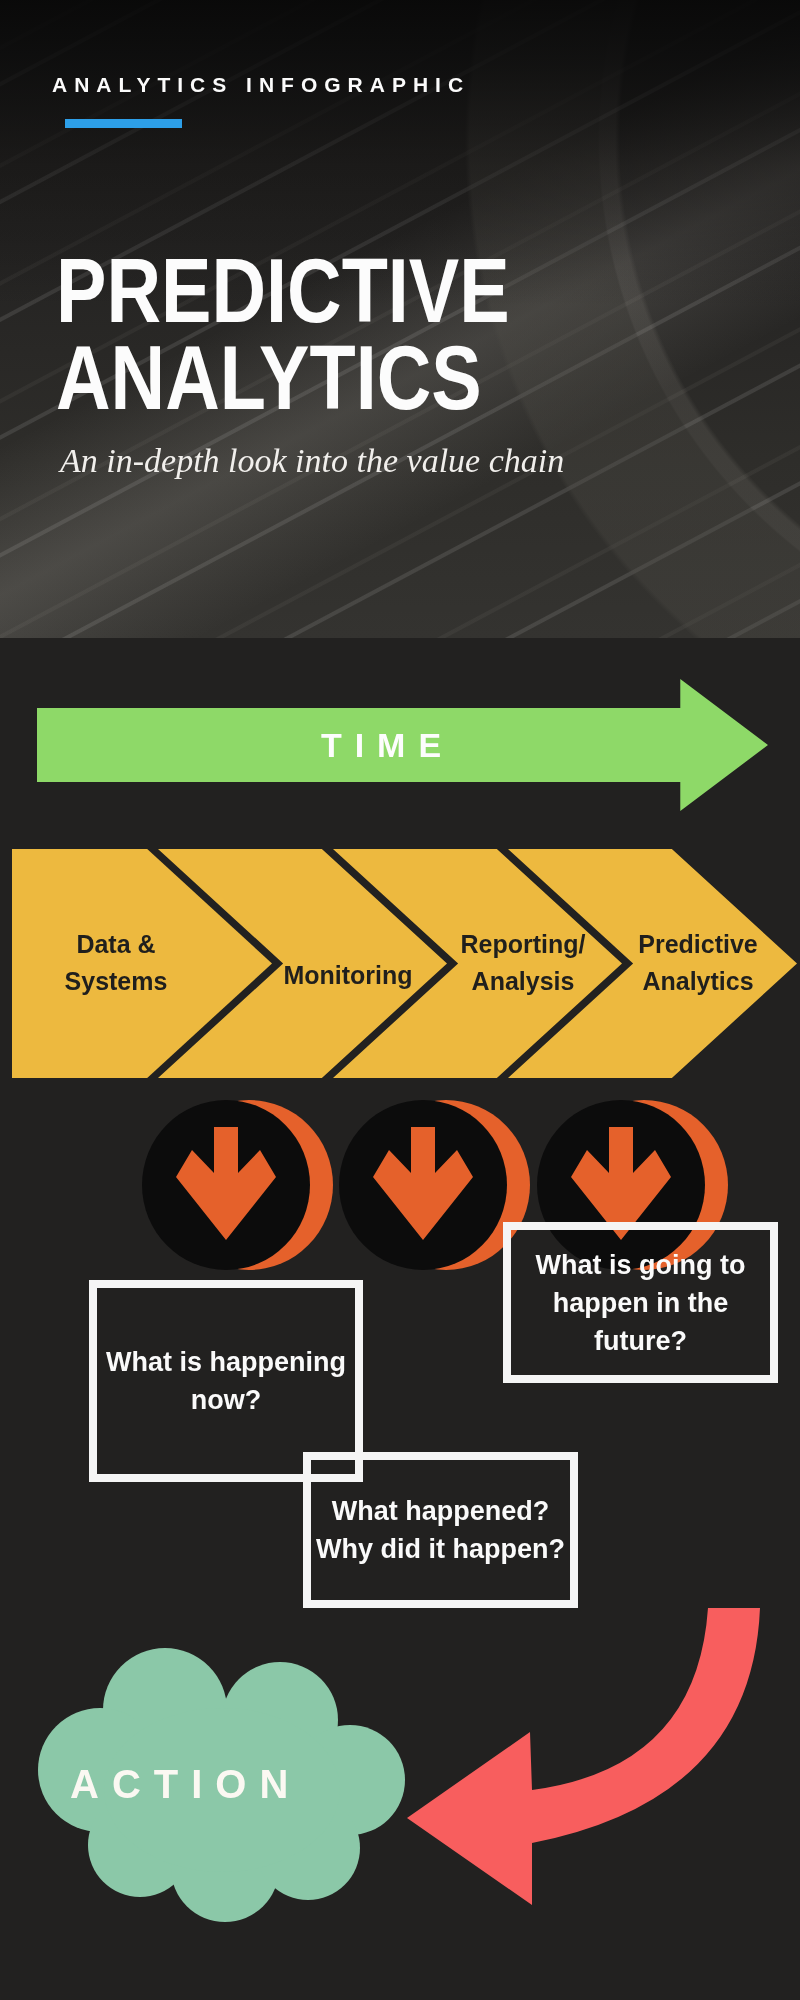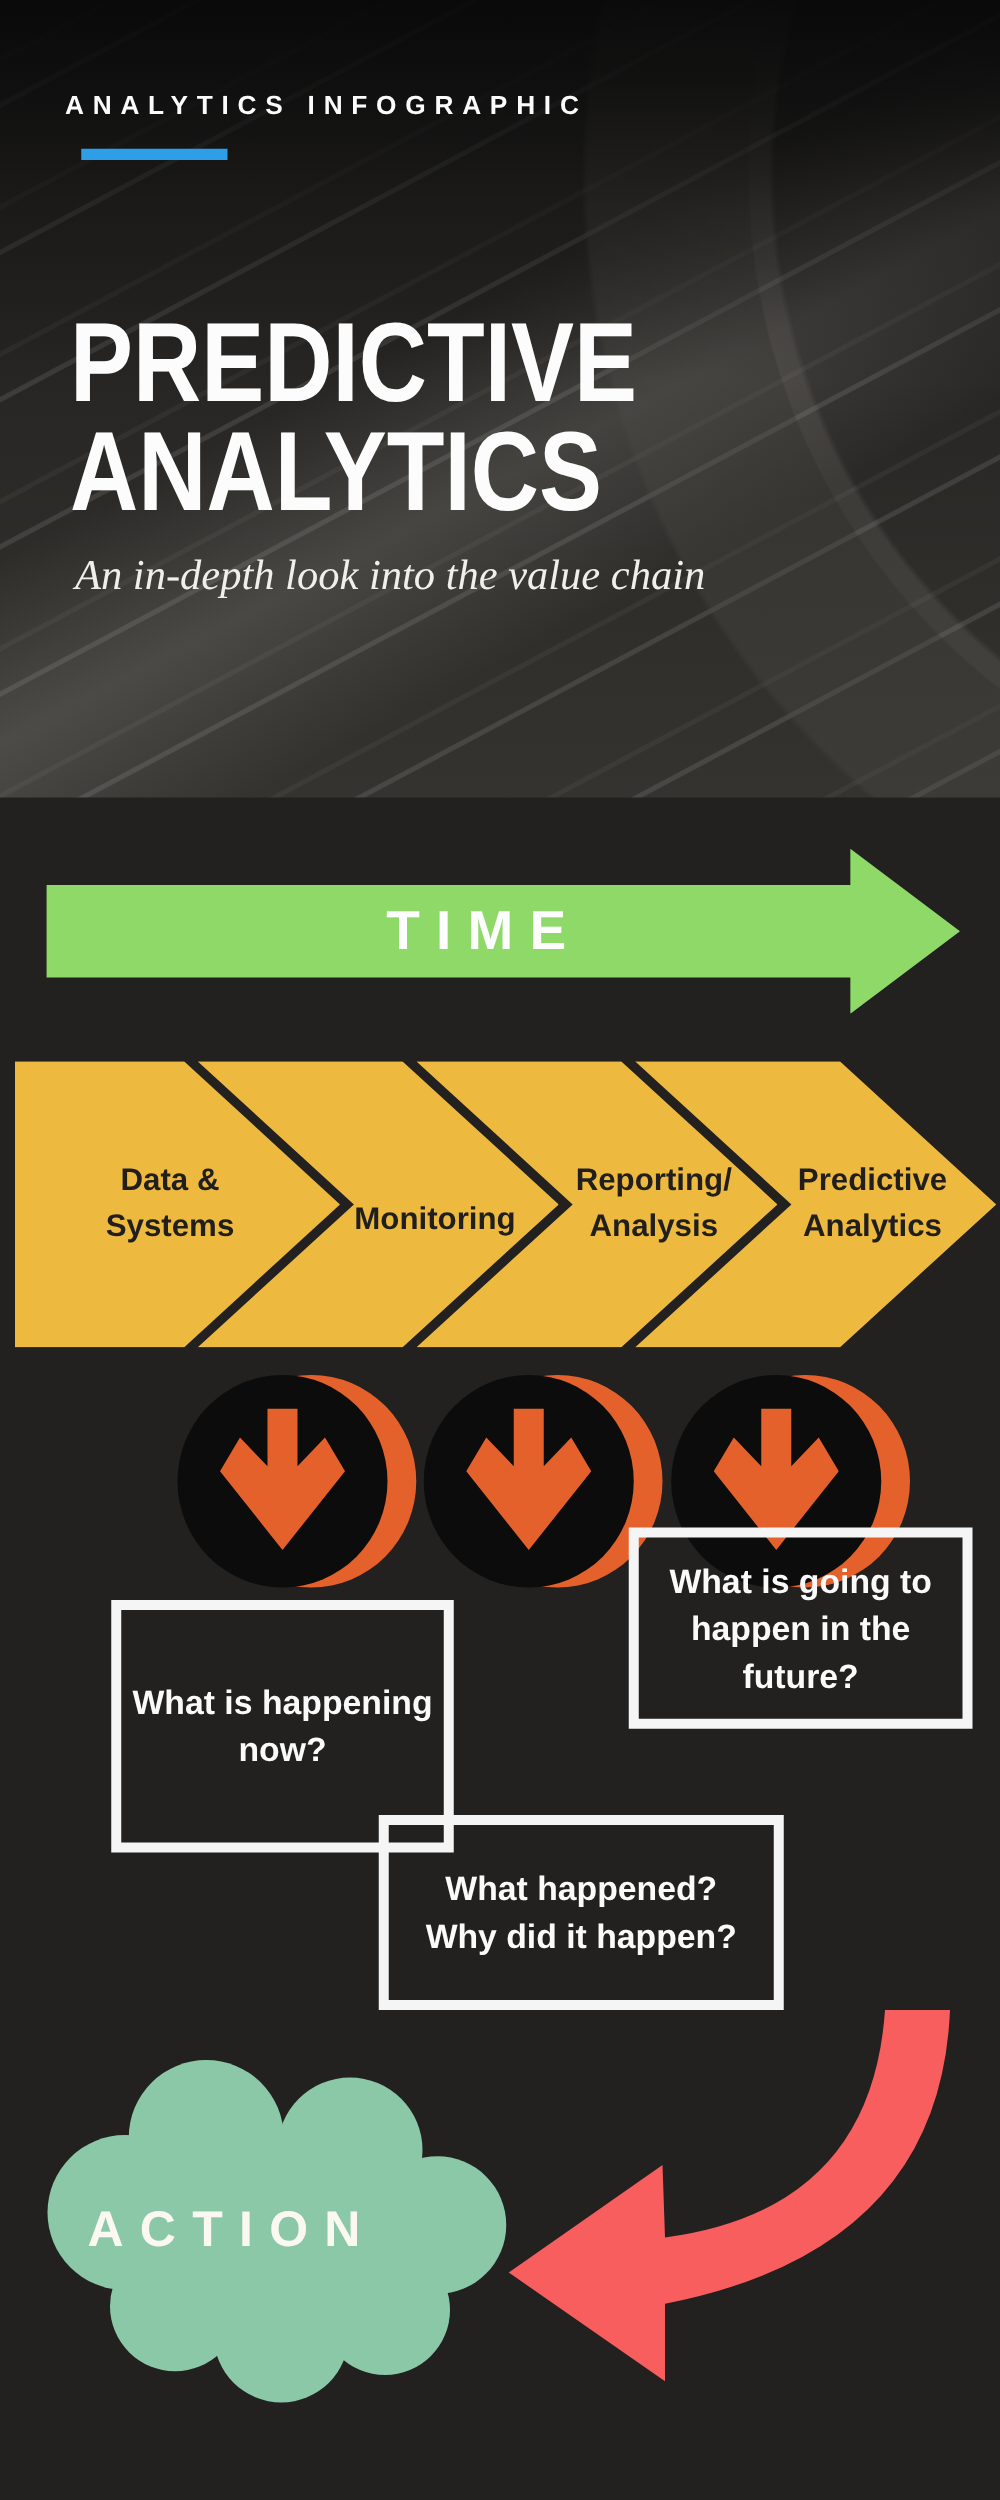--- a/index.html
+++ b/index.html
@@ -34,21 +34,21 @@
     font-family:"Liberation Serif","DejaVu Serif",serif;font-style:italic;
     font-size:34px;white-space:nowrap;
   }
   
   #time-arrow{
     position:absolute;left:37px;top:679px;width:731px;height:132px;
     clip-path:polygon(0 22%,88% 22%,88% 0,100% 50%,88% 100%,88% 78%,0 78%);
     display:flex;align-items:center;justify-content:center;
   }
   #time-label{
-    font-size:44px;font-weight:bold;letter-spacing:13px;color:#fdfdfd;
+    font-size:34px;font-weight:bold;letter-spacing:13px;color:#fdfdfd;
     padding-right:30px;
   }
   
   .chev{position:absolute;top:849px;height:229px;}
   .chev.first{clip-path:polygon(0 0,52% 0,100% 50%,52% 100%,0 100%);}
   .chev.next{clip-path:polygon(0 0,56.7% 0,100% 50%,56.7% 100%,0 100%,43.3% 50%);}
   .chev-label{
     position:absolute;width:200px;text-align:center;font-weight:bold;
     font-size:25px;line-height:37px;color:#201f1d;white-space:pre-line;
   }
@@ -87,21 +87,21 @@
 
   <div id="time-arrow" style="background: rgb(142, 217, 104);">
     <span id="time-label">TIME</span>
   </div>
 
   <div class="chev first" style="left: 12px; width: 260px; background: rgb(237, 185, 63);"></div>
   <div class="chev next" style="left: 158px; width: 289px; background: rgb(237, 185, 63);"></div>
   <div class="chev next" style="left: 333px; width: 289px; background: rgb(237, 185, 63);"></div>
   <div class="chev next" style="left: 508px; width: 289px; background: rgb(237, 185, 63);"></div>
 
-  <div class="chev-label" style="left: 36px; top: 926px; color: rgb(32, 31, 29);">Data &amp;
+  <div class="chev-label" style="left: 16px; top: 926px; color: rgb(32, 31, 29);">Data &amp;
 Systems</div>
   <div class="chev-label" style="left: 248px; top: 957px; color: rgb(32, 31, 29);">Monitoring</div>
   <div class="chev-label" style="left: 423px; top: 926px; color: rgb(32, 31, 29);">Reporting/
 Analysis</div>
   <div class="chev-label" style="left: 598px; top: 926px; color: rgb(32, 31, 29);">Predictive
 Analytics</div>
 
   <div class="disc" style="left:142px;">
     <div class="back" style="background: rgb(229, 97, 43);"></div>
     <div class="front" style="background: rgb(12, 12, 12);"></div>
@@ -122,21 +122,21 @@
     <svg width="120" height="140" viewBox="-60 -70 120 140">
       <path class="down-arrow-path" d="M -12 -58 L 12 -58 L 12 -12 L 34 -35 L 50 -8 L 0 55 L -50 -8 L -34 -35 L -12 -12 Z" fill="#e5612b"></path>
     </svg>
   </div>
 
   <div class="qbox" style="left:89px;top:1280px;width:274px;height:202px;">What is happening
 now?</div>
   <div class="qbox" style="left:503px;top:1222px;width:275px;height:161px;">What is going to
 happen in the
 future?</div>
-  <div class="qbox" style="left:303px;top:1452px;width:324px;height:156px;">What happened?
+  <div class="qbox" style="left:303px;top:1452px;width:275px;height:156px;">What happened?
 Why did it happen?</div>
 
   <svg id="cloud-svg" style="left:0;top:1600px;" width="800" height="400" viewBox="0 0 800 400">
     <g class="cloud-fill" fill="#8bc8a8">
       <circle cx="165" cy="110" r="62"></circle>
       <circle cx="280" cy="120" r="58"></circle>
       <circle cx="100" cy="170" r="62"></circle>
       <circle cx="350" cy="180" r="55"></circle>
       <circle cx="140" cy="245" r="52"></circle>
       <circle cx="225" cy="268" r="54"></circle>

